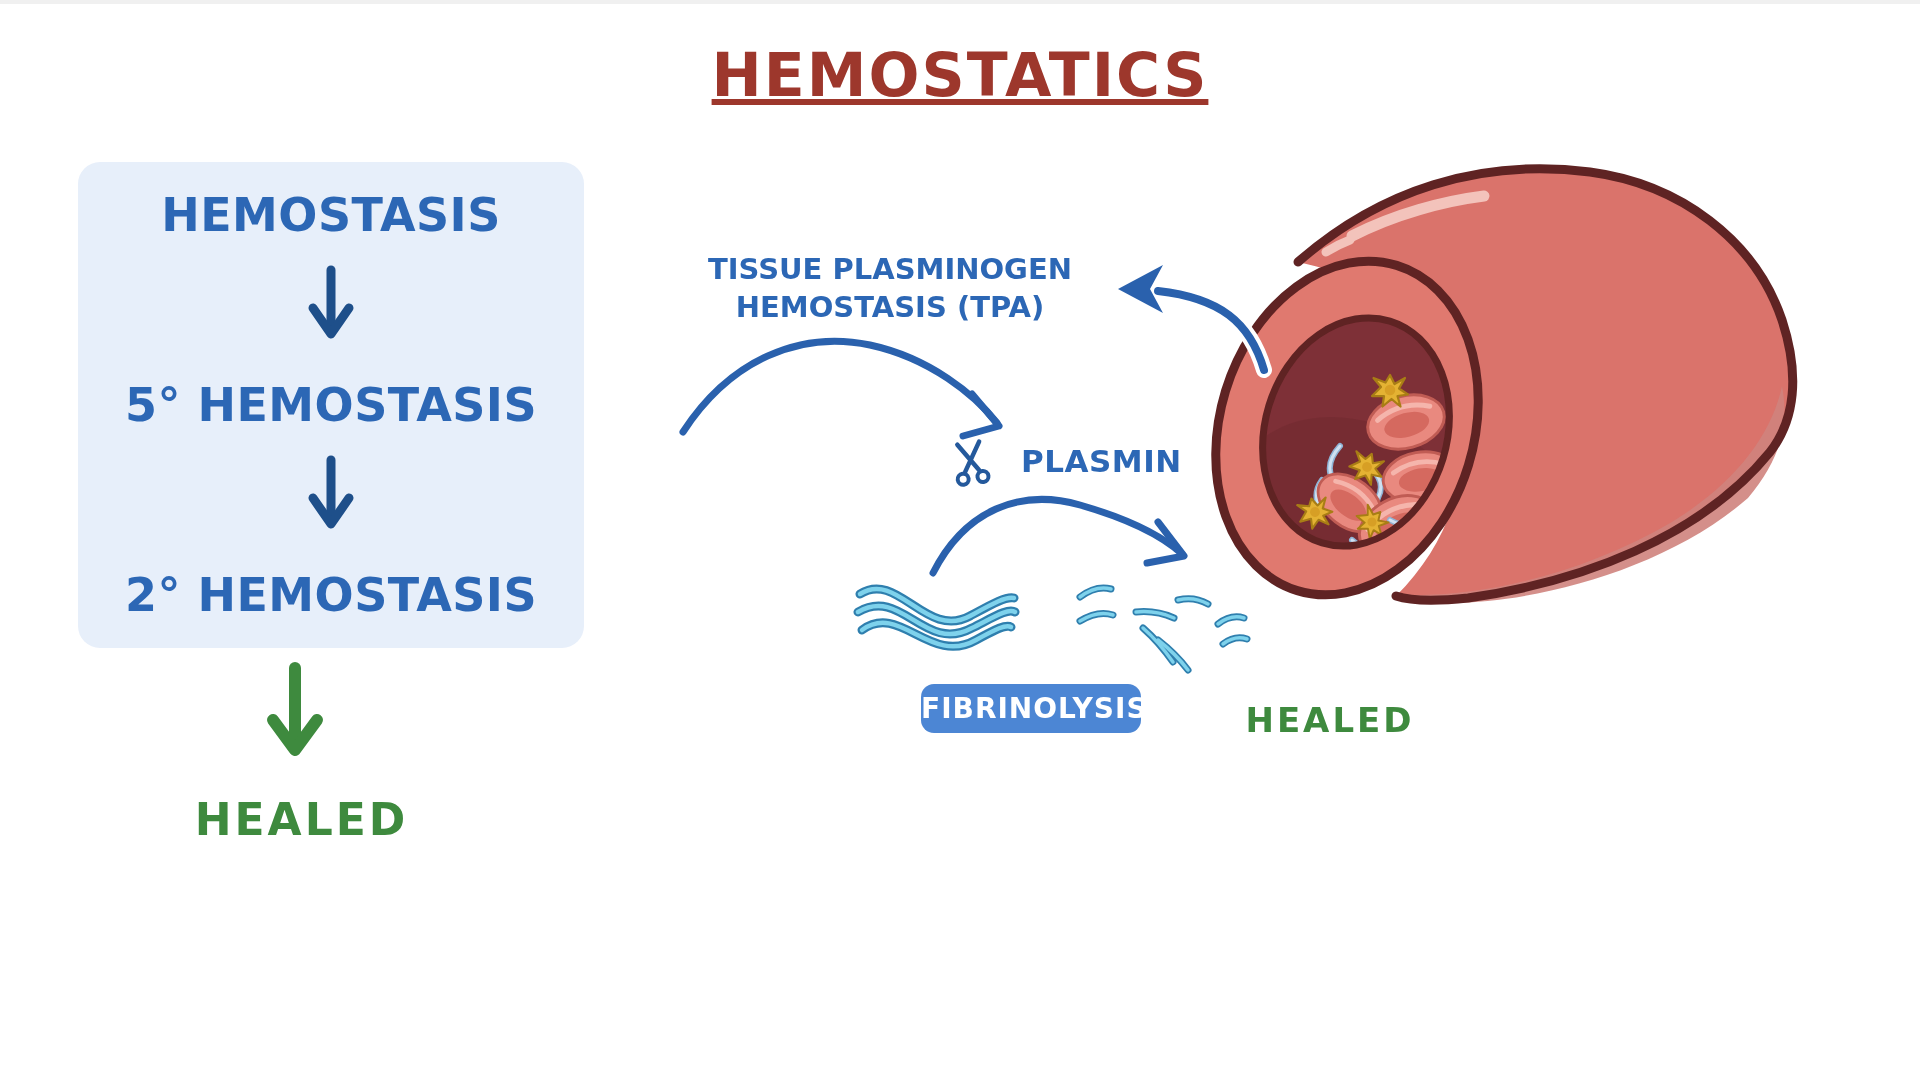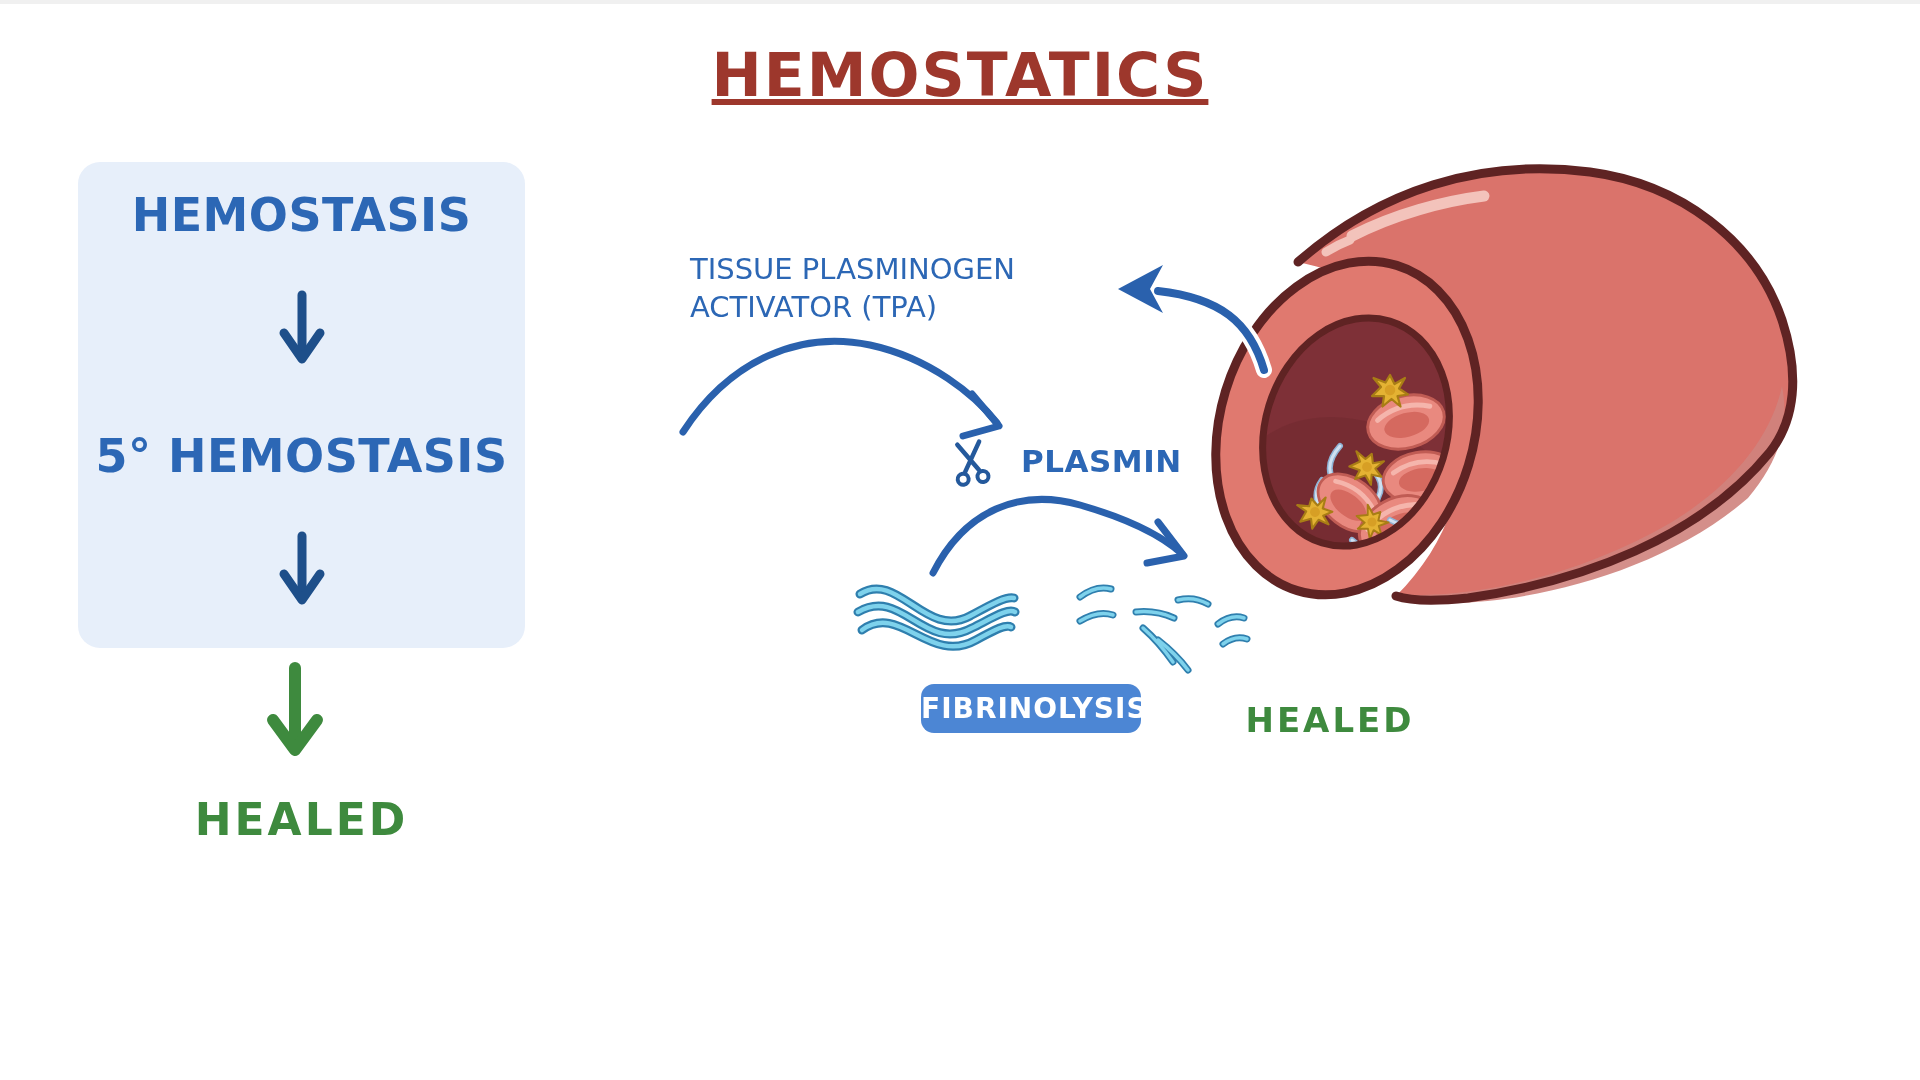--- a/index.html
+++ b/index.html
@@ -4,34 +4,34 @@
 <style>
   html,body{margin:0;padding:0;background:#ffffff;}
   .stage{position:relative;width:1920px;height:1080px;background:#ffffff;overflow:hidden;
          font-family:"DejaVu Sans","Liberation Sans",sans-serif;}
   .top-edge{position:absolute;left:0;top:0;width:100%;height:4px;background:#f0f0f0;}
 
   .title{position:absolute;left:0;top:40px;width:1920px;text-align:center;
          font-size:60px;font-weight:800;letter-spacing:2px;color:#9d372c;z-index:3;text-decoration:underline;}
 
   
-  .panel{position:absolute;left:78px;top:162px;width:447px;height:486px;
+  .panel{position:absolute;left:78px;top:162px;width:506px;height:486px;
          background:#e7effa;border-radius:22px;z-index:2;
          display:flex;flex-direction:column;align-items:center;justify-content:space-between;
          padding:26px 3px;box-sizing:border-box;}
   .flow-step{font-size:46px;font-weight:800;color:#2c67b5;letter-spacing:0.5px;white-space:nowrap;}
   .flow-arrow{flex:0 0 auto;}
 
   .green-arrow{position:absolute;left:263px;top:660px;z-index:2;}
   .healed-left{position:absolute;left:78px;top:794px;width:447px;text-align:center;
                font-size:44px;font-weight:800;letter-spacing:3px;color:#3e8a3e;z-index:3;}
 
   
-  .tpa{position:absolute;left:690px;top:250px;width:400px;text-align:left;
-       font-size:29px;line-height:38px;font-weight:400;color:#2c67b5;z-index:3;}
+  .tpa{position:absolute;left:690px;top:250px;width:400px;text-align:center;
+       font-size:29px;line-height:38px;font-weight:700;color:#2c67b5;z-index:3;}
   .plasminogen{position:absolute;left:583px;top:446px;font-size:31px;font-weight:800;
                color:#2c67b5;letter-spacing:0.5px;z-index:3;white-space:nowrap;}
   .plasmin{position:absolute;left:1008px;top:443px;font-size:31px;font-weight:800;
            color:#2c67b5;letter-spacing:0.5px;z-index:3;white-space:nowrap;margin-left:13px;}
   .scissors{position:absolute;left:950px;top:440px;z-index:3;transform:rotate(-8deg);}
 
   .badge{position:absolute;left:921px;top:684px;width:220px;height:49px;line-height:49px;
          background:#4c86d4;border-radius:13px;text-align:center;color:#ffffff;
          font-size:28px;font-weight:800;letter-spacing:1px;z-index:3;}
   .healed-right{position:absolute;left:1240px;top:700px;width:180px;text-align:center;
@@ -52,31 +52,32 @@
     <div class="flow-step">HEMOSTASIS</div>
     <svg class="flow-arrow" width="50" height="92" viewBox="0 0 50 92">
       <path d="M25 6 L25 64" stroke="#1e4f8a" stroke-width="9" fill="none" stroke-linecap="round"></path>
       <path d="M7 44 L25 70 L43 44" stroke="#1e4f8a" stroke-width="9" fill="none" stroke-linecap="round" stroke-linejoin="round"></path>
     </svg>
     <div class="flow-step">5° HEMOSTASIS</div>
     <svg class="flow-arrow" width="50" height="92" viewBox="0 0 50 92">
       <path d="M25 6 L25 64" stroke="#1e4f8a" stroke-width="9" fill="none" stroke-linecap="round"></path>
       <path d="M7 44 L25 70 L43 44" stroke="#1e4f8a" stroke-width="9" fill="none" stroke-linecap="round" stroke-linejoin="round"></path>
     </svg>
+    <div class="flow-step">2° HEMOSTASIS</div>
   </div>
 
   <svg class="green-arrow" width="64" height="118" viewBox="0 0 64 118">
     <path d="M32 8 L32 84" stroke="#3e8a3e" stroke-width="12" fill="none" stroke-linecap="round"></path>
     <path d="M10 60 L32 90 L54 60" stroke="#3e8a3e" stroke-width="12" fill="none" stroke-linecap="round" stroke-linejoin="round"></path>
   </svg>
   <div class="healed-left">HEALED</div>
 
   <div class="tpa">
     <span>TISSUE PLASMINOGEN</span><br>
-    <span>ACTIVATOR (TPA)</span>
+    <span>HEMOSTASIS (TPA)</span>
   </div>
   <div class="plasmin">PLASMIN</div>
 
   <svg class="scissors" width="42" height="46" viewBox="0 0 42 46">
     <path d="M10 3 L28 31 M32 3 L14 31" stroke="#24599c" stroke-width="4.5" fill="none" stroke-linecap="round"></path>
     <circle cx="11" cy="38" r="5.5" stroke="#24599c" stroke-width="4" fill="none"></circle>
     <circle cx="31" cy="38" r="5.5" stroke="#24599c" stroke-width="4" fill="none"></circle>
   </svg>
 
   <div class="badge">FIBRINOLYSIS</div>

